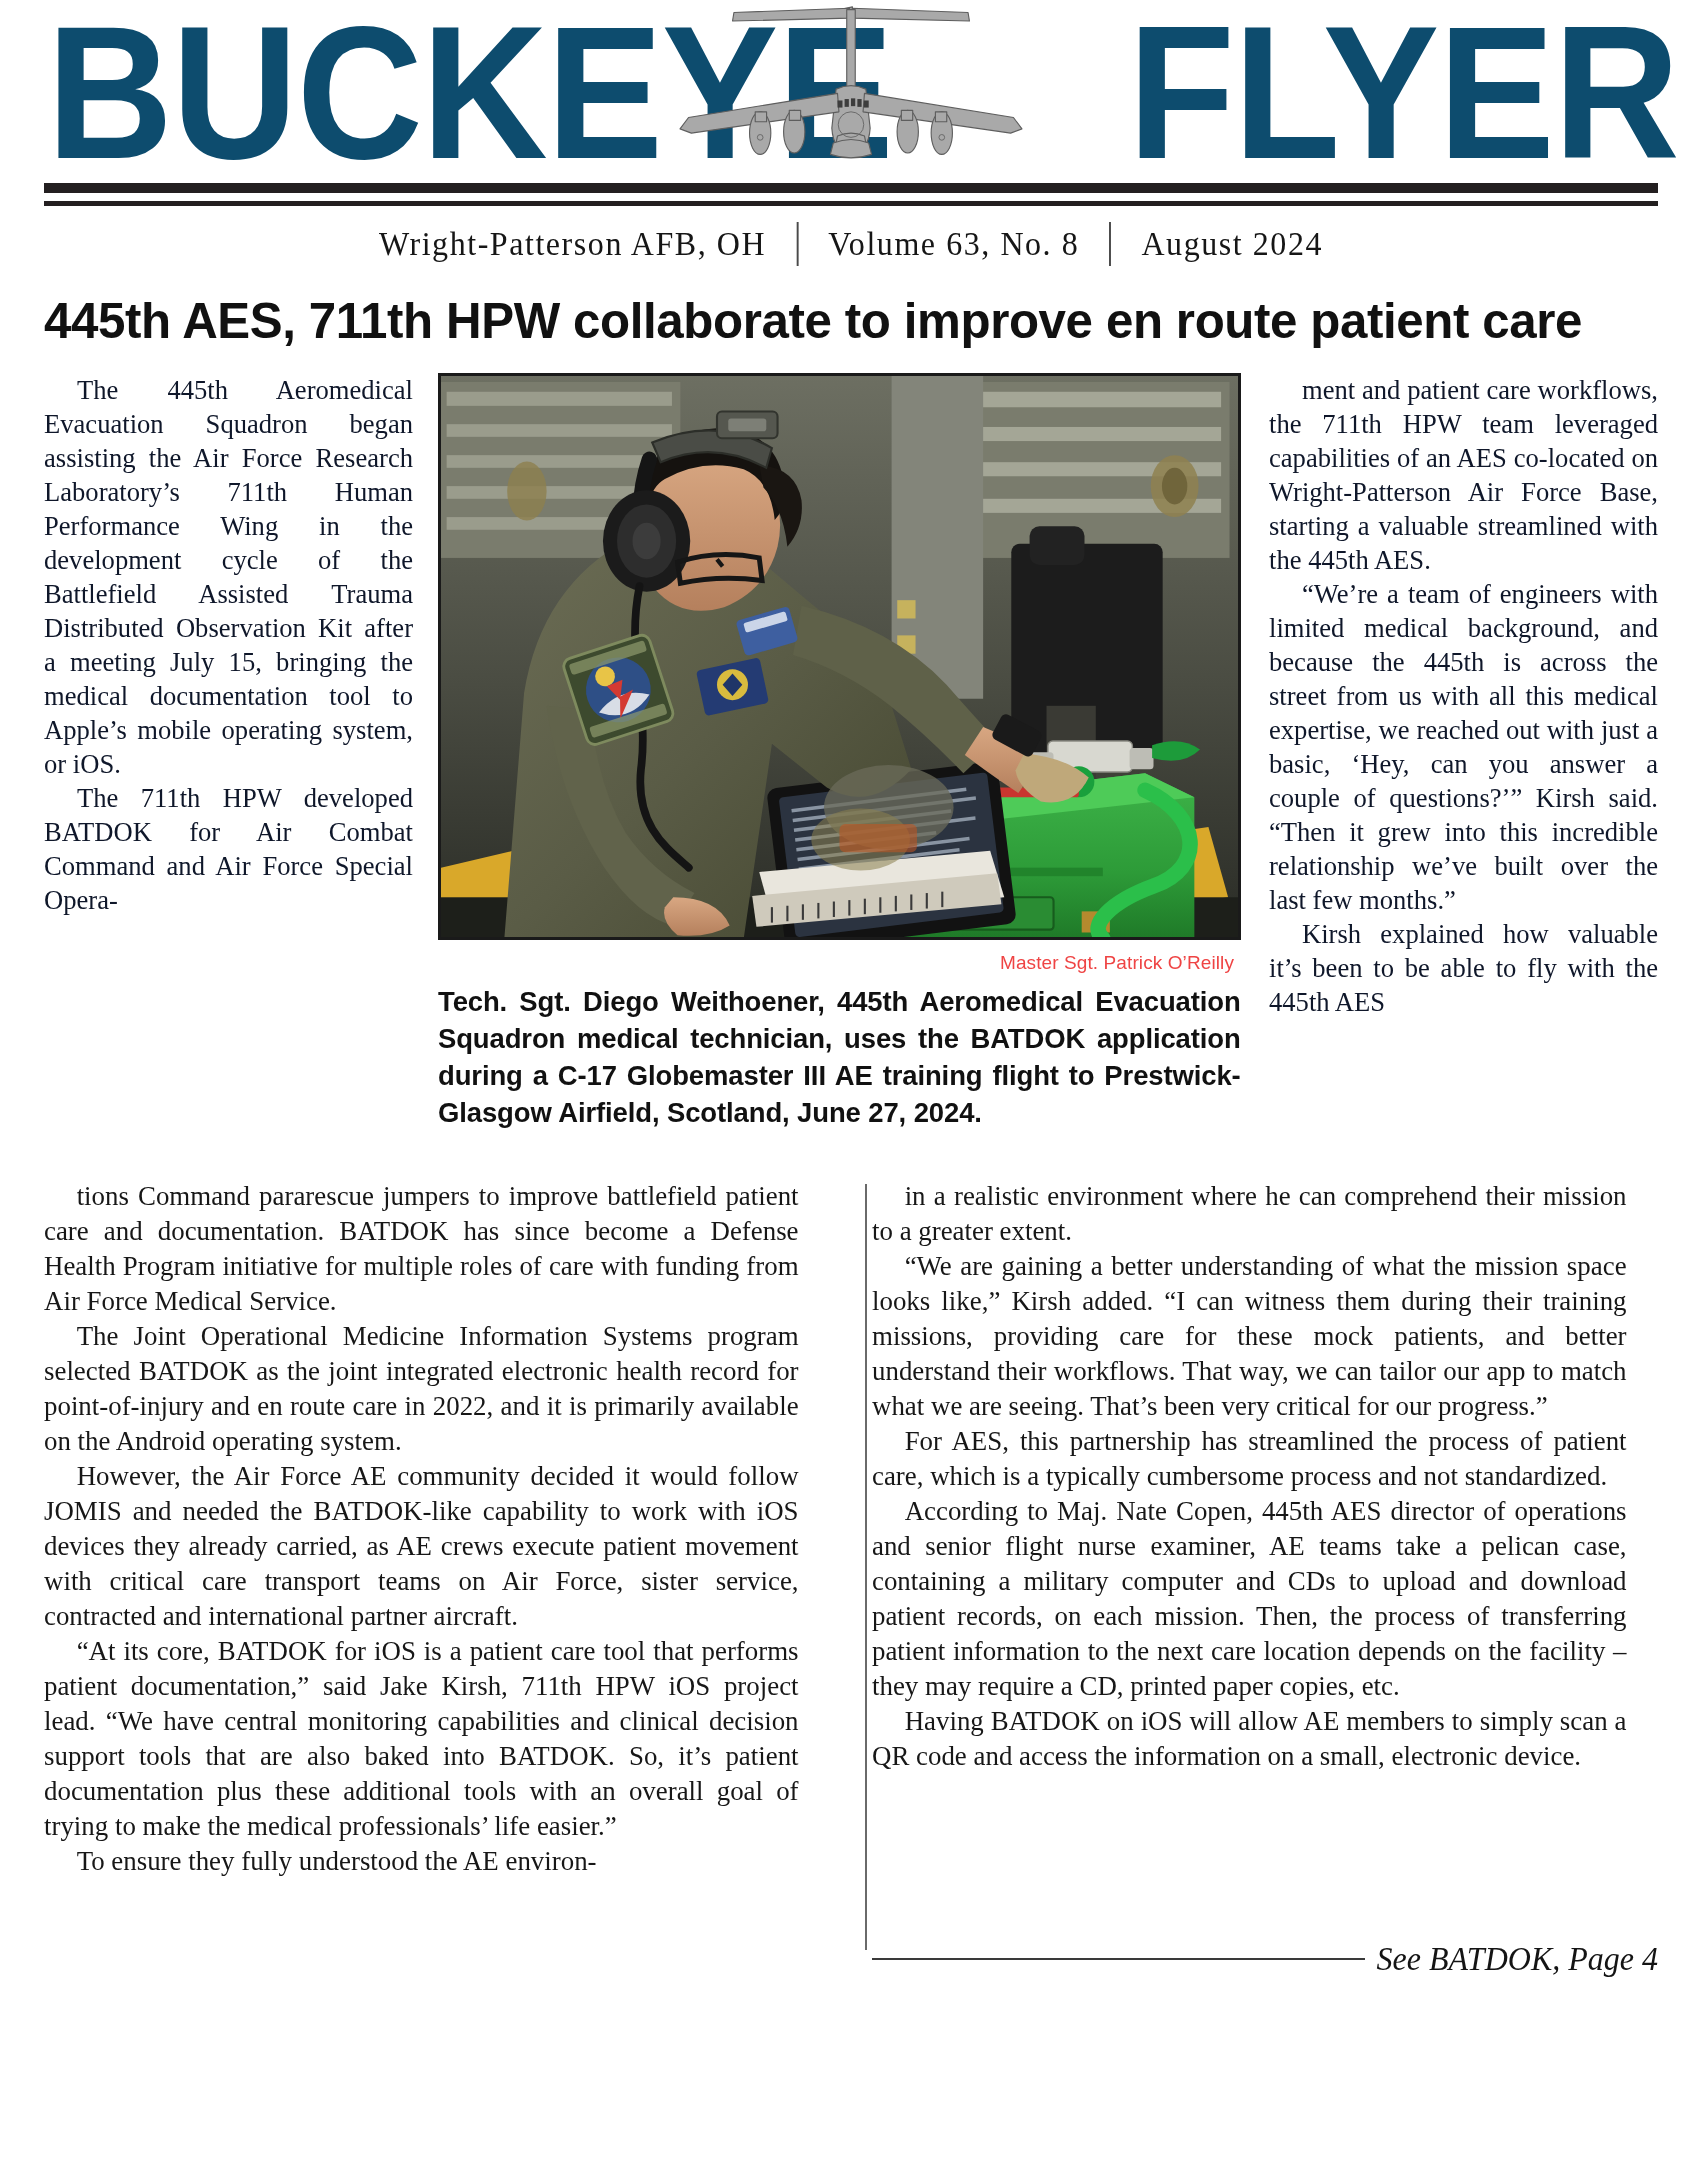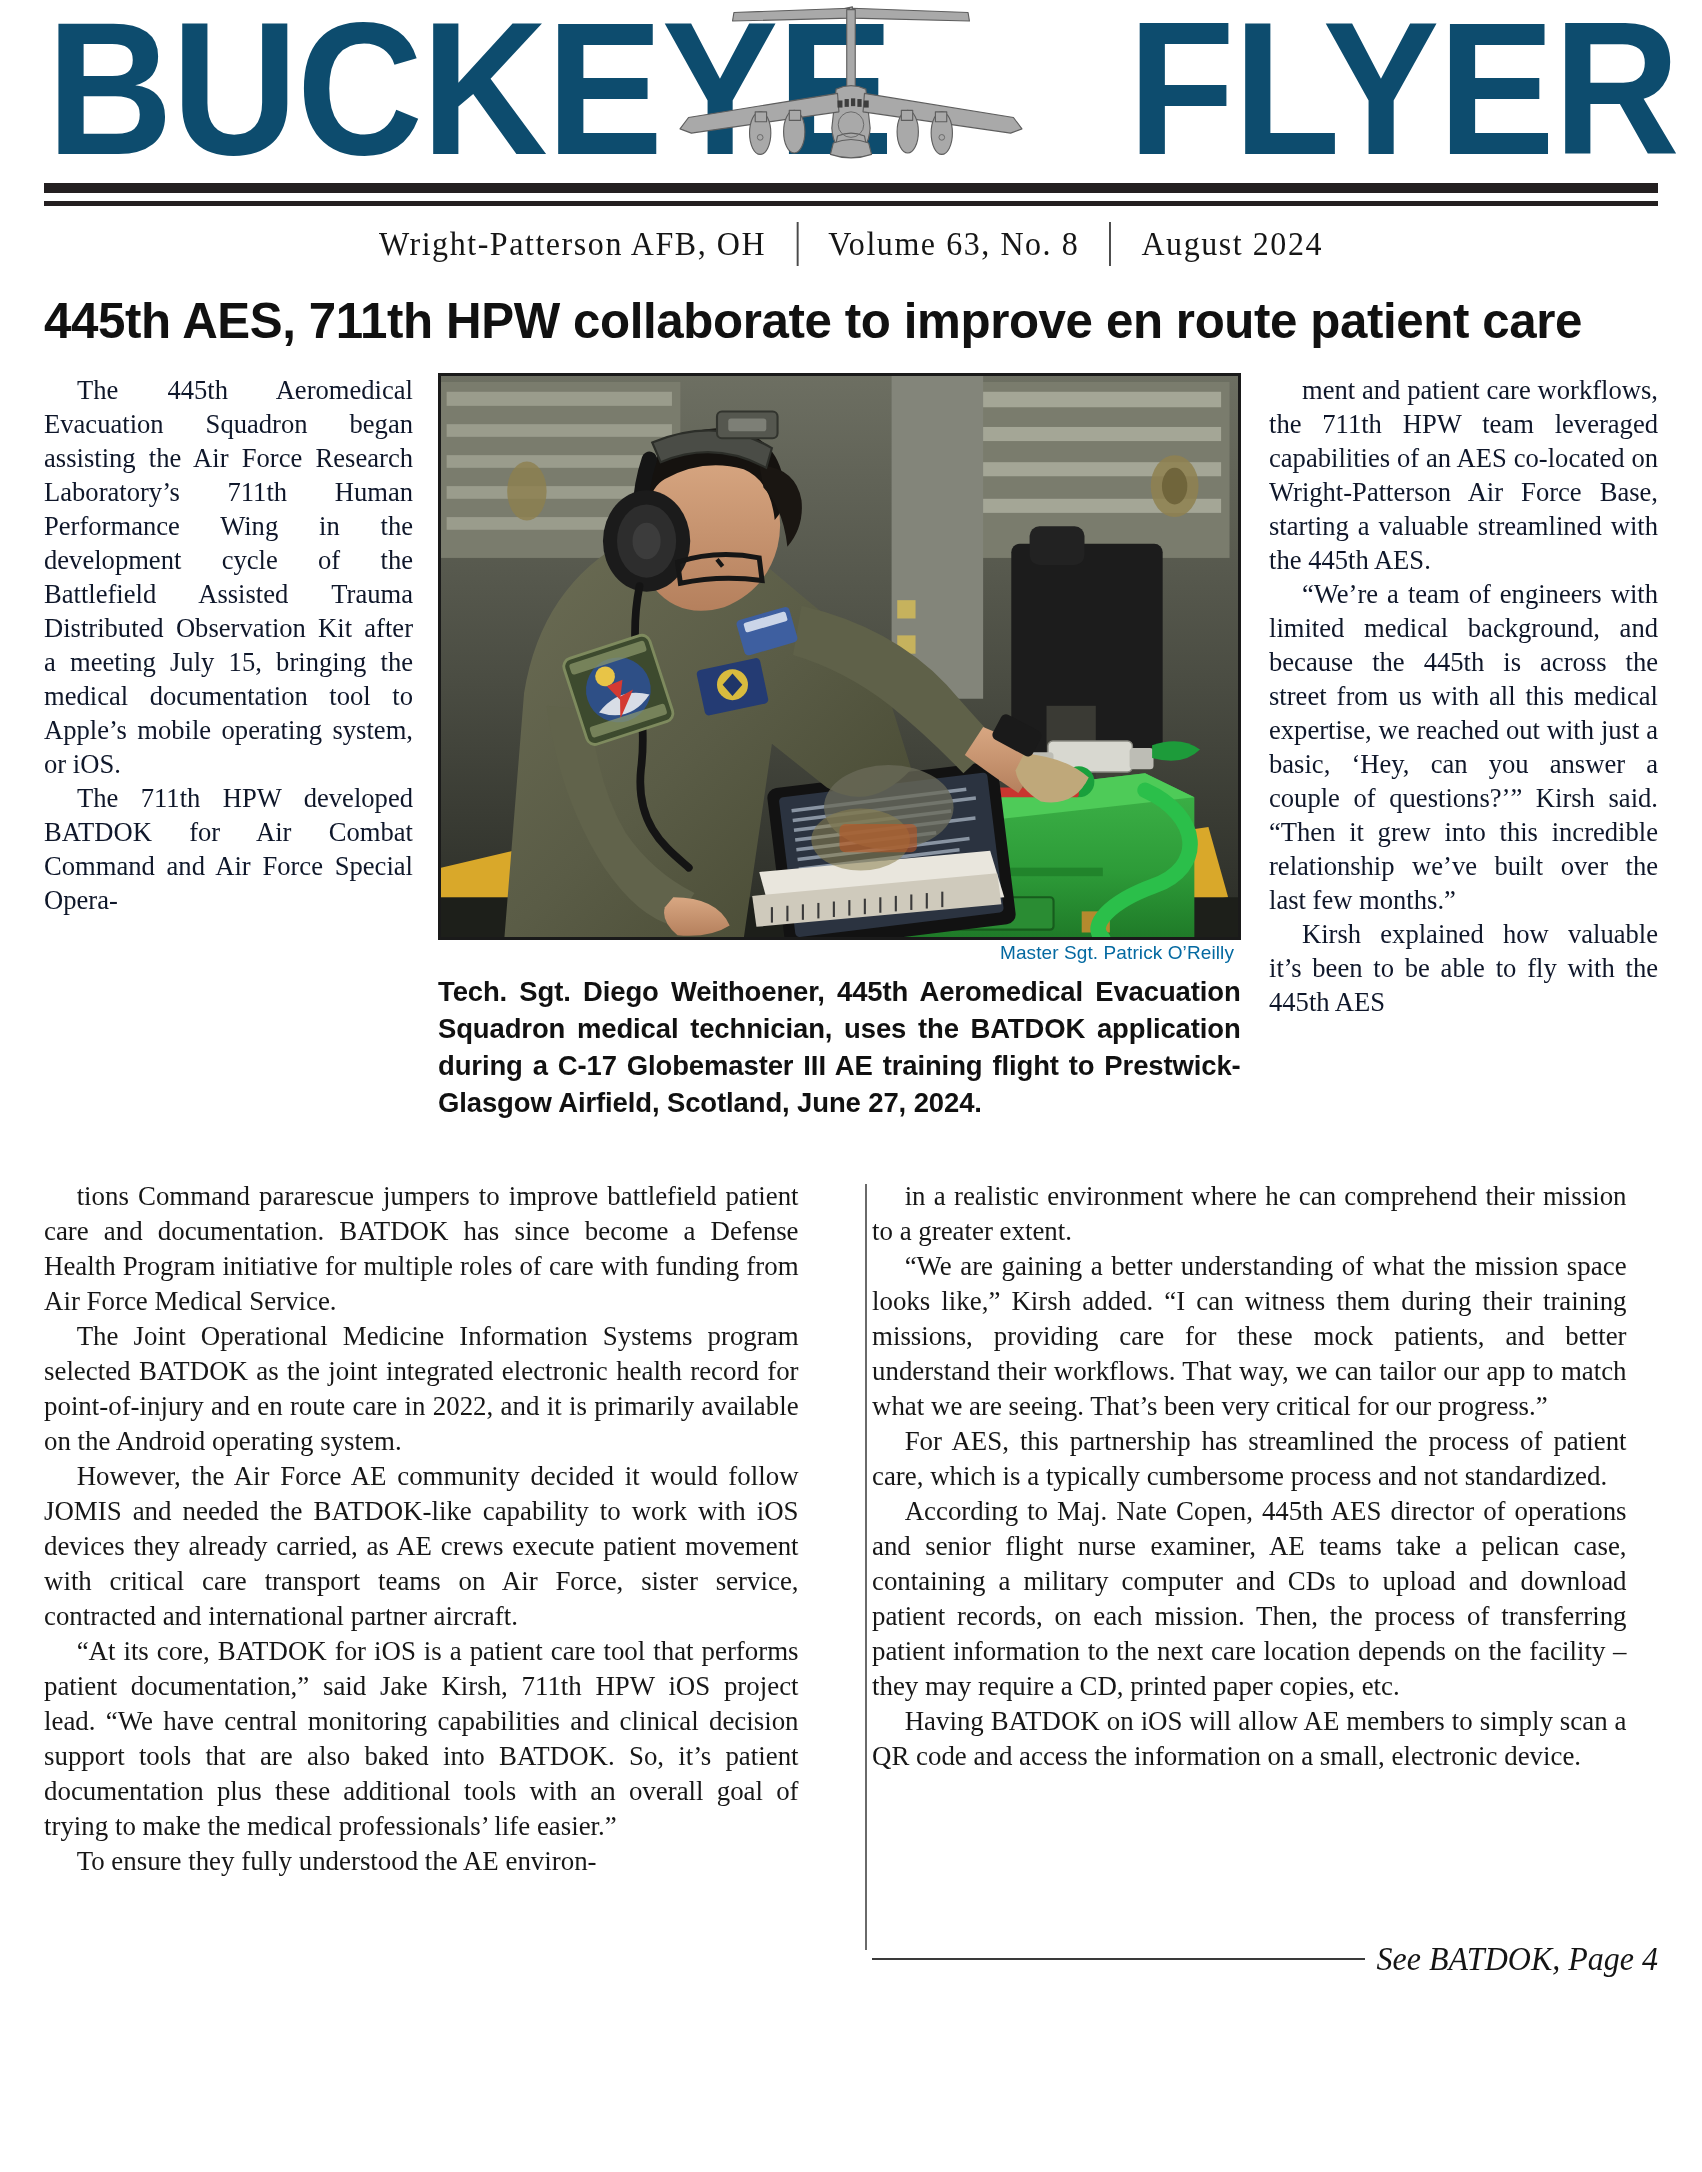--- a/index.html
+++ b/index.html
@@ -29,21 +29,21 @@
     position: relative;
     height: 176px;
     margin: 0 -44px;
   }
   .masthead-title {
     position: absolute;
     left: 0; top: 0;
     width: 1702px;
     height: 176px;
     display: flex;
-    align-items: center;
+    align-items: flex-end;
     justify-content: center;
   }
   .masthead-word {
     font-family: "Liberation Sans Narrow", "Liberation Sans", sans-serif;
     font-weight: bold;
     font-size: 190px;
     line-height: 167px;
     letter-spacing: -1.4px;
     color: #0d4c6e;
     transform: scaleX(0.92) scaleY(1.0);
@@ -178,26 +178,26 @@
     height: 567px;
     border: 3.5px solid #1a1a1a;
     box-sizing: border-box;
     position: relative;
     overflow: hidden;
     background: #3b3d36;
   }
   .photo svg { display: block; width: 100%; height: 100%; }
 
   .photo-credit {
-    margin-top: 2px;
+    margin-top: 12px;
     text-align: right;
     padding-right: 7px;
     font-family: "Liberation Sans", sans-serif;
     font-size: 19px;
-    color: #0369a1;
+    color: #ef4444;
     letter-spacing: 0.1px;
   }
 
   .caption {
     margin-top: 8.5px;
     font-family: "Liberation Sans Narrow", "Liberation Sans", sans-serif;
     font-weight: bold;
     font-size: 28px;
     line-height: 37px;
     letter-spacing: -0.1px;

